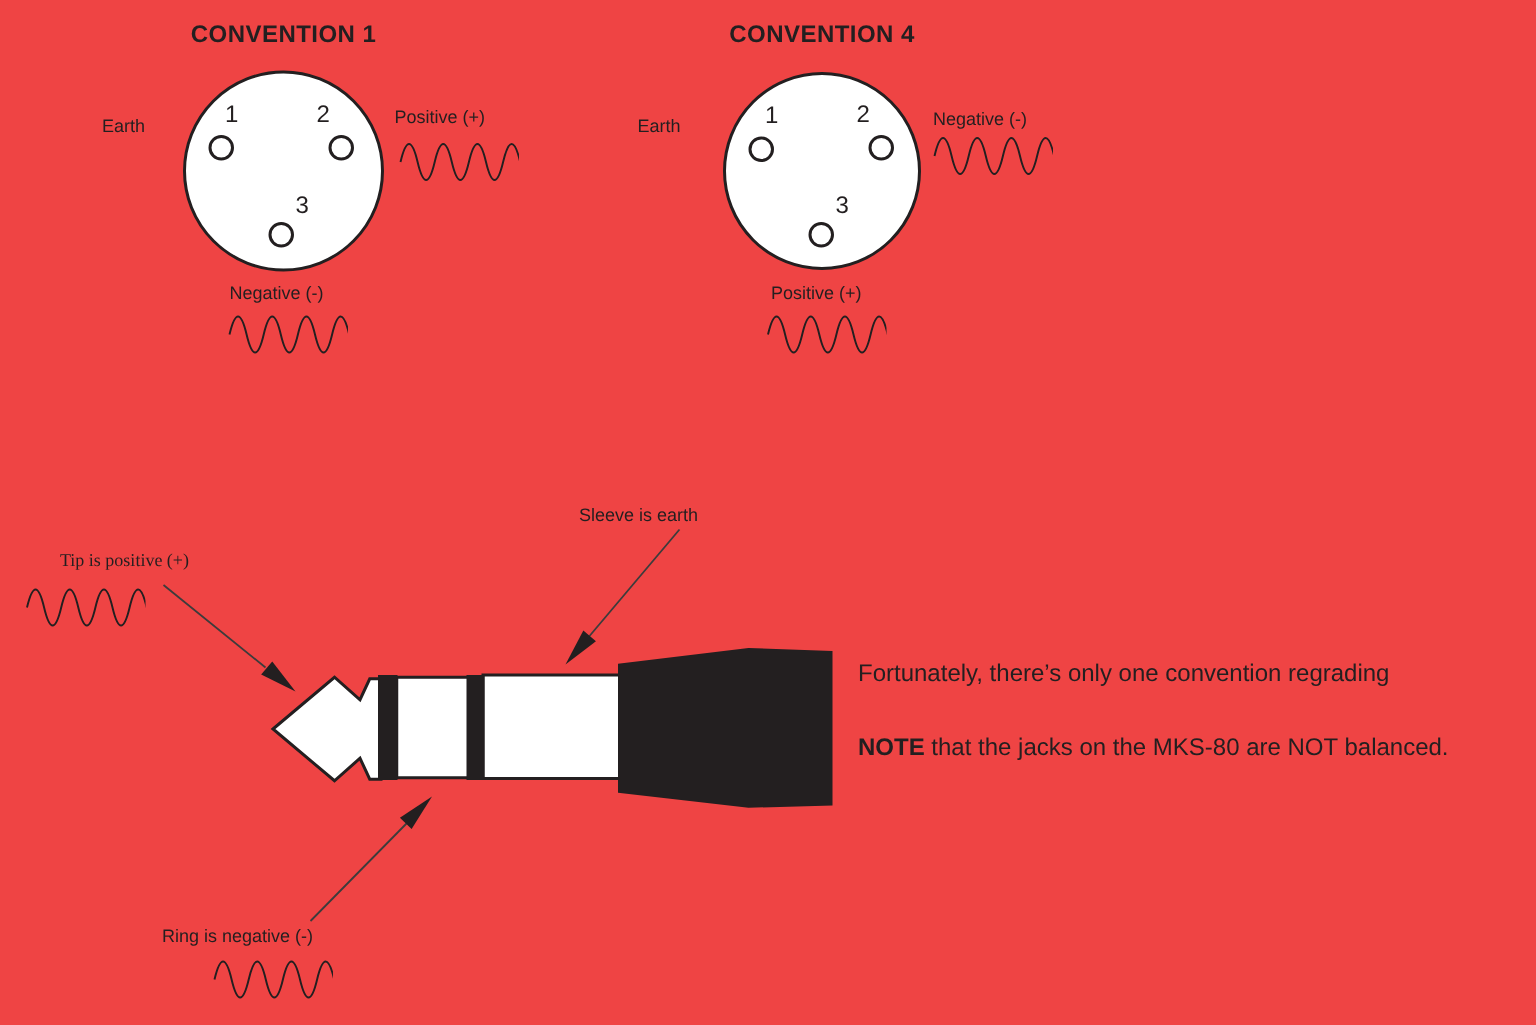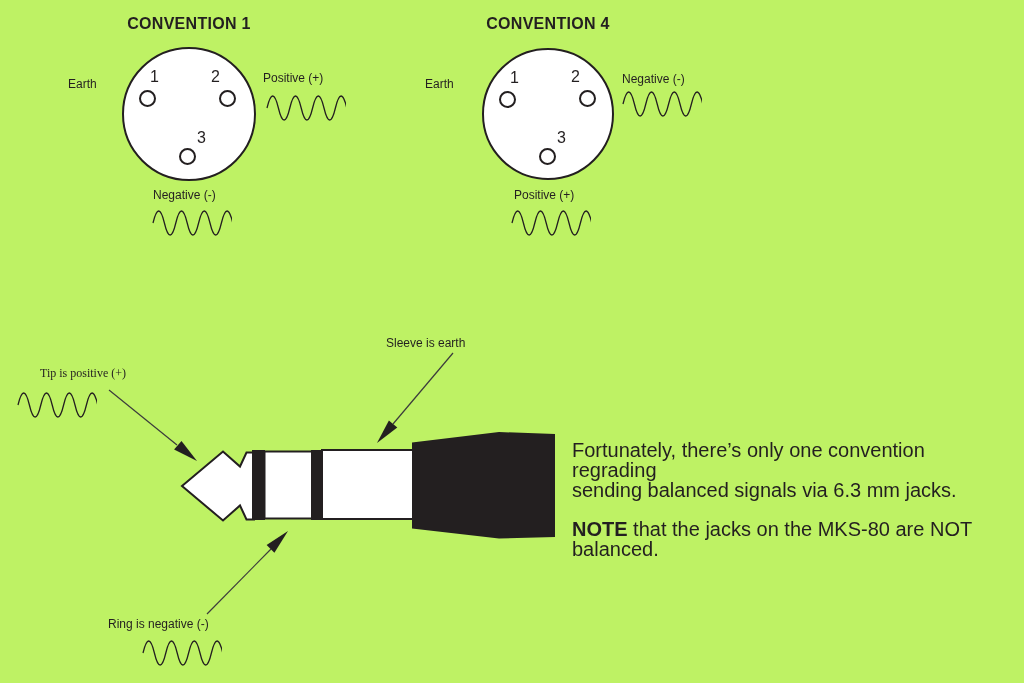--- a/index.html
+++ b/index.html
@@ -1,21 +1,21 @@
 <!DOCTYPE html>
 <html><head>
 <meta charset="utf-8">
 <style>
   * { margin: 0; padding: 0; box-sizing: border-box; }
   html, body { background: #ffffff; }
   .page {
     position: relative;
     width: 1024px;
     height: 683px;
-    background: #bef264;
+    background: #ef4444;
     font-family: "Liberation Sans", "DejaVu Sans", sans-serif;
     color: #231f20;
     overflow: hidden;
   }
   .abs { position: absolute; white-space: nowrap; }
   .lbl { font-size: 12px; line-height: 19px; color: #231f20; }
   .title { font-size: 16px; font-weight: bold; letter-spacing: 0.3px; text-align: center; width: 160px; }
   .xlr-circle {
     position: absolute;
     border: 2px solid #231f20;
@@ -25,22 +25,22 @@
   .pin {
     position: absolute;
     width: 17px; height: 17px;
     border: 2px solid #231f20;
     border-radius: 50%;
     background: #ffffff;
   }
   .pin-num { font-size: 16px; }
   .sine { position: absolute; }
   .art { position: absolute; left: 0; top: 0; pointer-events: none; }
-  .side-text { position: absolute; left: 572px; top: 440px; width: 430px; font-size: 20px; line-height: 20px; color: #231f20; }
-  .side-text .p2 { margin-top: 19px; }
+  .side-text { position: absolute; left: 572px; top: 440px; width: 430px; font-size: 16px; line-height: 20px; color: #231f20; }
+  .side-text .p2 { margin-top: 29px; }
   .bold { font-weight: bold; }
 </style>
 </head>
 <body>
 
 <div class="page">
 
   <svg class="art" width="1024" height="683" viewBox="0 0 1024 683">
 
     <path d="M 182,486 L 223,451.5 L 240,466.5 L 246.5,452.5 L 254,452.5 L 254,519.5 L 246.5,519.5 L 240,505.5 L 223,520.5 Z" fill="#ffffff" stroke="#231f20" stroke-width="2"></path>
@@ -115,17 +115,16 @@
 
   <div class="abs lbl" style="left:386px; top:334px;">Sleeve is earth</div>
 
   <div class="abs lbl" style="left:108px; top:615px;">Ring is negative (-)</div>
   <svg class="sine" style="left:142px; top:636px;" width="80" height="30" viewBox="0 0 80 30">
     <path d="M 1,17 Q 6.7,-7 12.4,17 T 23.8,17 T 35.2,17 T 46.6,17 T 58,17 T 69.4,17 T 80.8,17" fill="none" stroke="#231f20" stroke-width="1.3"></path>
   </svg>
 
   <div class="side-text">
     <div>Fortunately, there’s only one convention regrading</div>
-    <div>sending balanced signals via 6.3 mm jacks.</div>
     <div class="p2"><span class="bold">NOTE</span><span> that the jacks on the MKS-80 are NOT balanced.</span></div>
   </div>
 
 </div>
 
 </body></html>

